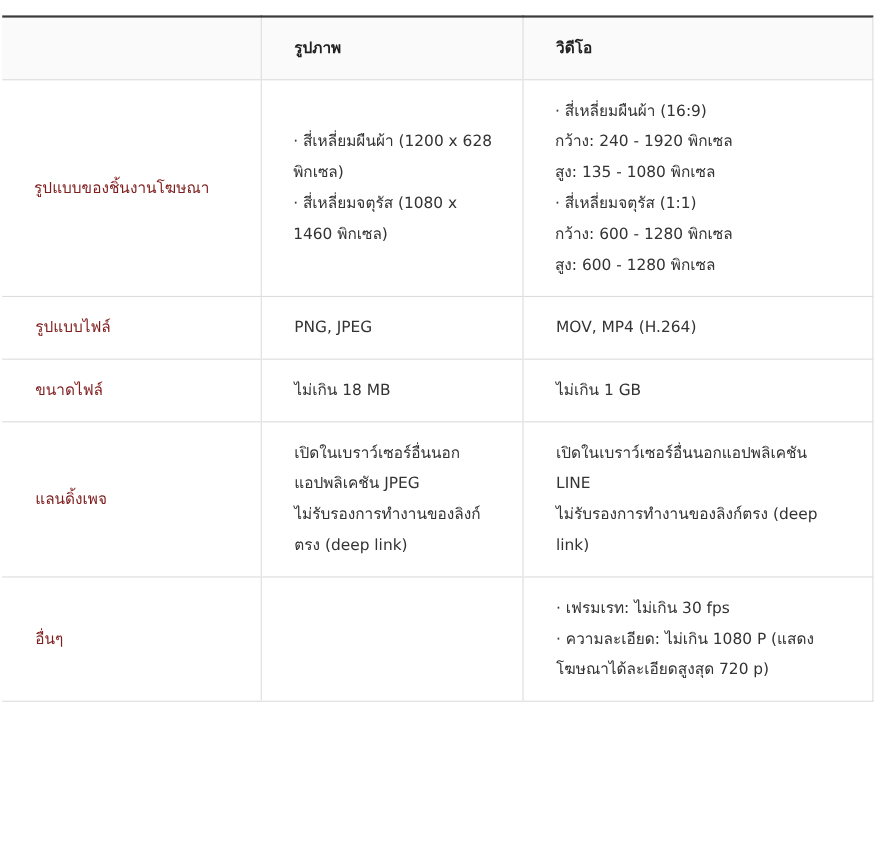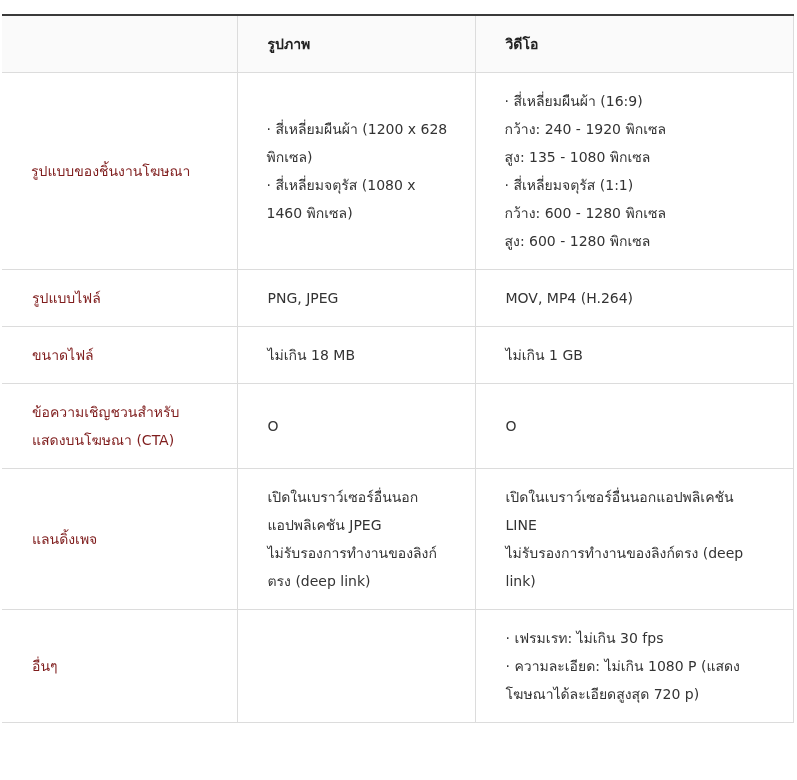--- a/index.html
+++ b/index.html
@@ -70,28 +70,20 @@
     <tr class="r-filetype">
       <td class="rowhead">รูปแบบไฟล์</td>
       <td>PNG, JPEG</td>
       <td>MOV, MP4 (H.264)</td>
     </tr>
     <tr class="r-filesize">
       <td class="rowhead">ขนาดไฟล์</td>
       <td>ไม่เกิน 18 MB</td>
       <td>ไม่เกิน 1 GB</td>
     </tr>
-    <tr class="r-cta">
-      <td class="rowhead">
-        <span class="line">ข้อความเชิญชวนสำหรับ</span>
-        <span class="line">แสดงบนโฆษณา (CTA)</span>
-      </td>
-      <td>O</td>
-      <td>O</td>
-    </tr>
     <tr class="r-landing">
       <td class="rowhead">แลนดิ้งเพจ</td>
       <td>
         <span class="line">เปิดในเบราว์เซอร์อื่นนอก</span>
         <span class="line">แอปพลิเคชัน JPEG</span>
         <span class="line">ไม่รับรองการทำงานของลิงก์</span>
         <span class="line">ตรง (deep link)</span>
       </td>
       <td>
         <span class="line">เปิดในเบราว์เซอร์อื่นนอกแอปพลิเคชัน</span>

